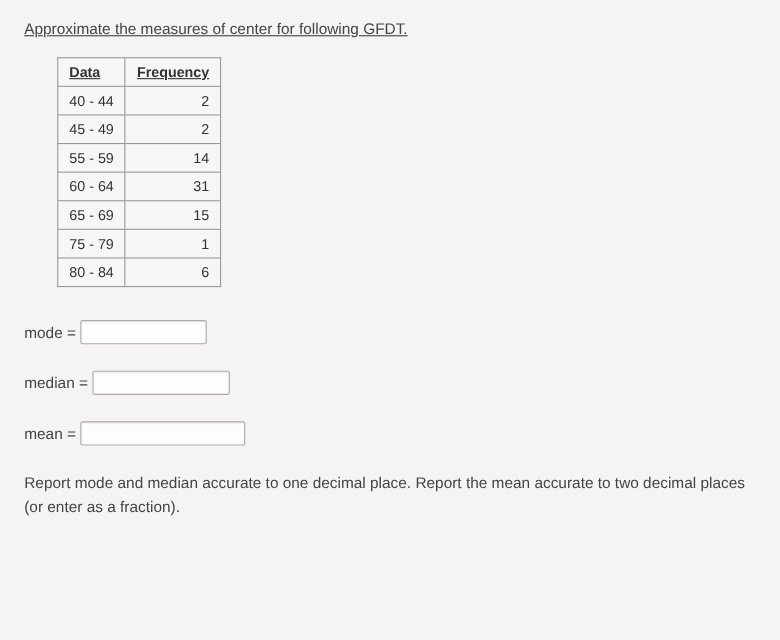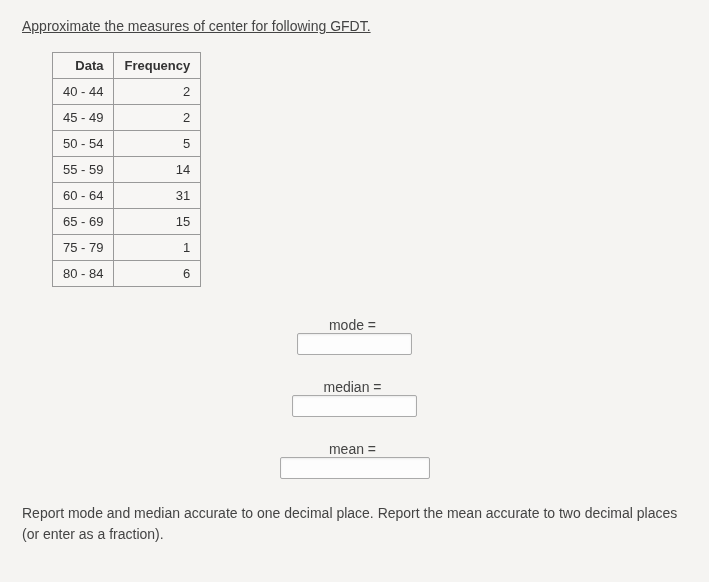--- a/index.html
+++ b/index.html
@@ -30,36 +30,36 @@
       background: #f7f6f4;
     }
     .data-table th, .data-table td {
       border: 1px solid #999;
       padding: 5px 10px;
       font-size: 13px;
       color: #333;
     }
     .data-table th {
       font-weight: bold;
-      text-align: right;
+      text-align: left;
       background: #f7f6f4;
+      text-decoration: underline;
     }
     .data-table td:first-child {
       text-align: center;
       min-width: 60px;
     }
     .data-table td:last-child {
       text-align: right;
       min-width: 70px;
     }
     .answer-row {
       margin-bottom: 24px;
       display: flex;
       align-items: center;
-      flex-direction: column;
     }
     .answer-label {
       font-size: 14px;
       color: #444;
       margin-right: 4px;
     }
     .answer-input {
       border: 1px solid #aaa;
       background: #fdfdfd;
       height: 22px;
@@ -93,24 +93,20 @@
   <tbody>
     <tr>
       <td>40 - 44</td>
       <td>2</td>
     </tr>
     <tr>
       <td>45 - 49</td>
       <td>2</td>
     </tr>
     <tr>
-      <td>50 - 54</td>
-      <td>5</td>
-    </tr>
-    <tr>
       <td>55 - 59</td>
       <td>14</td>
     </tr>
     <tr>
       <td>60 - 64</td>
       <td>31</td>
     </tr>
     <tr>
       <td>65 - 69</td>
       <td>15</td>

